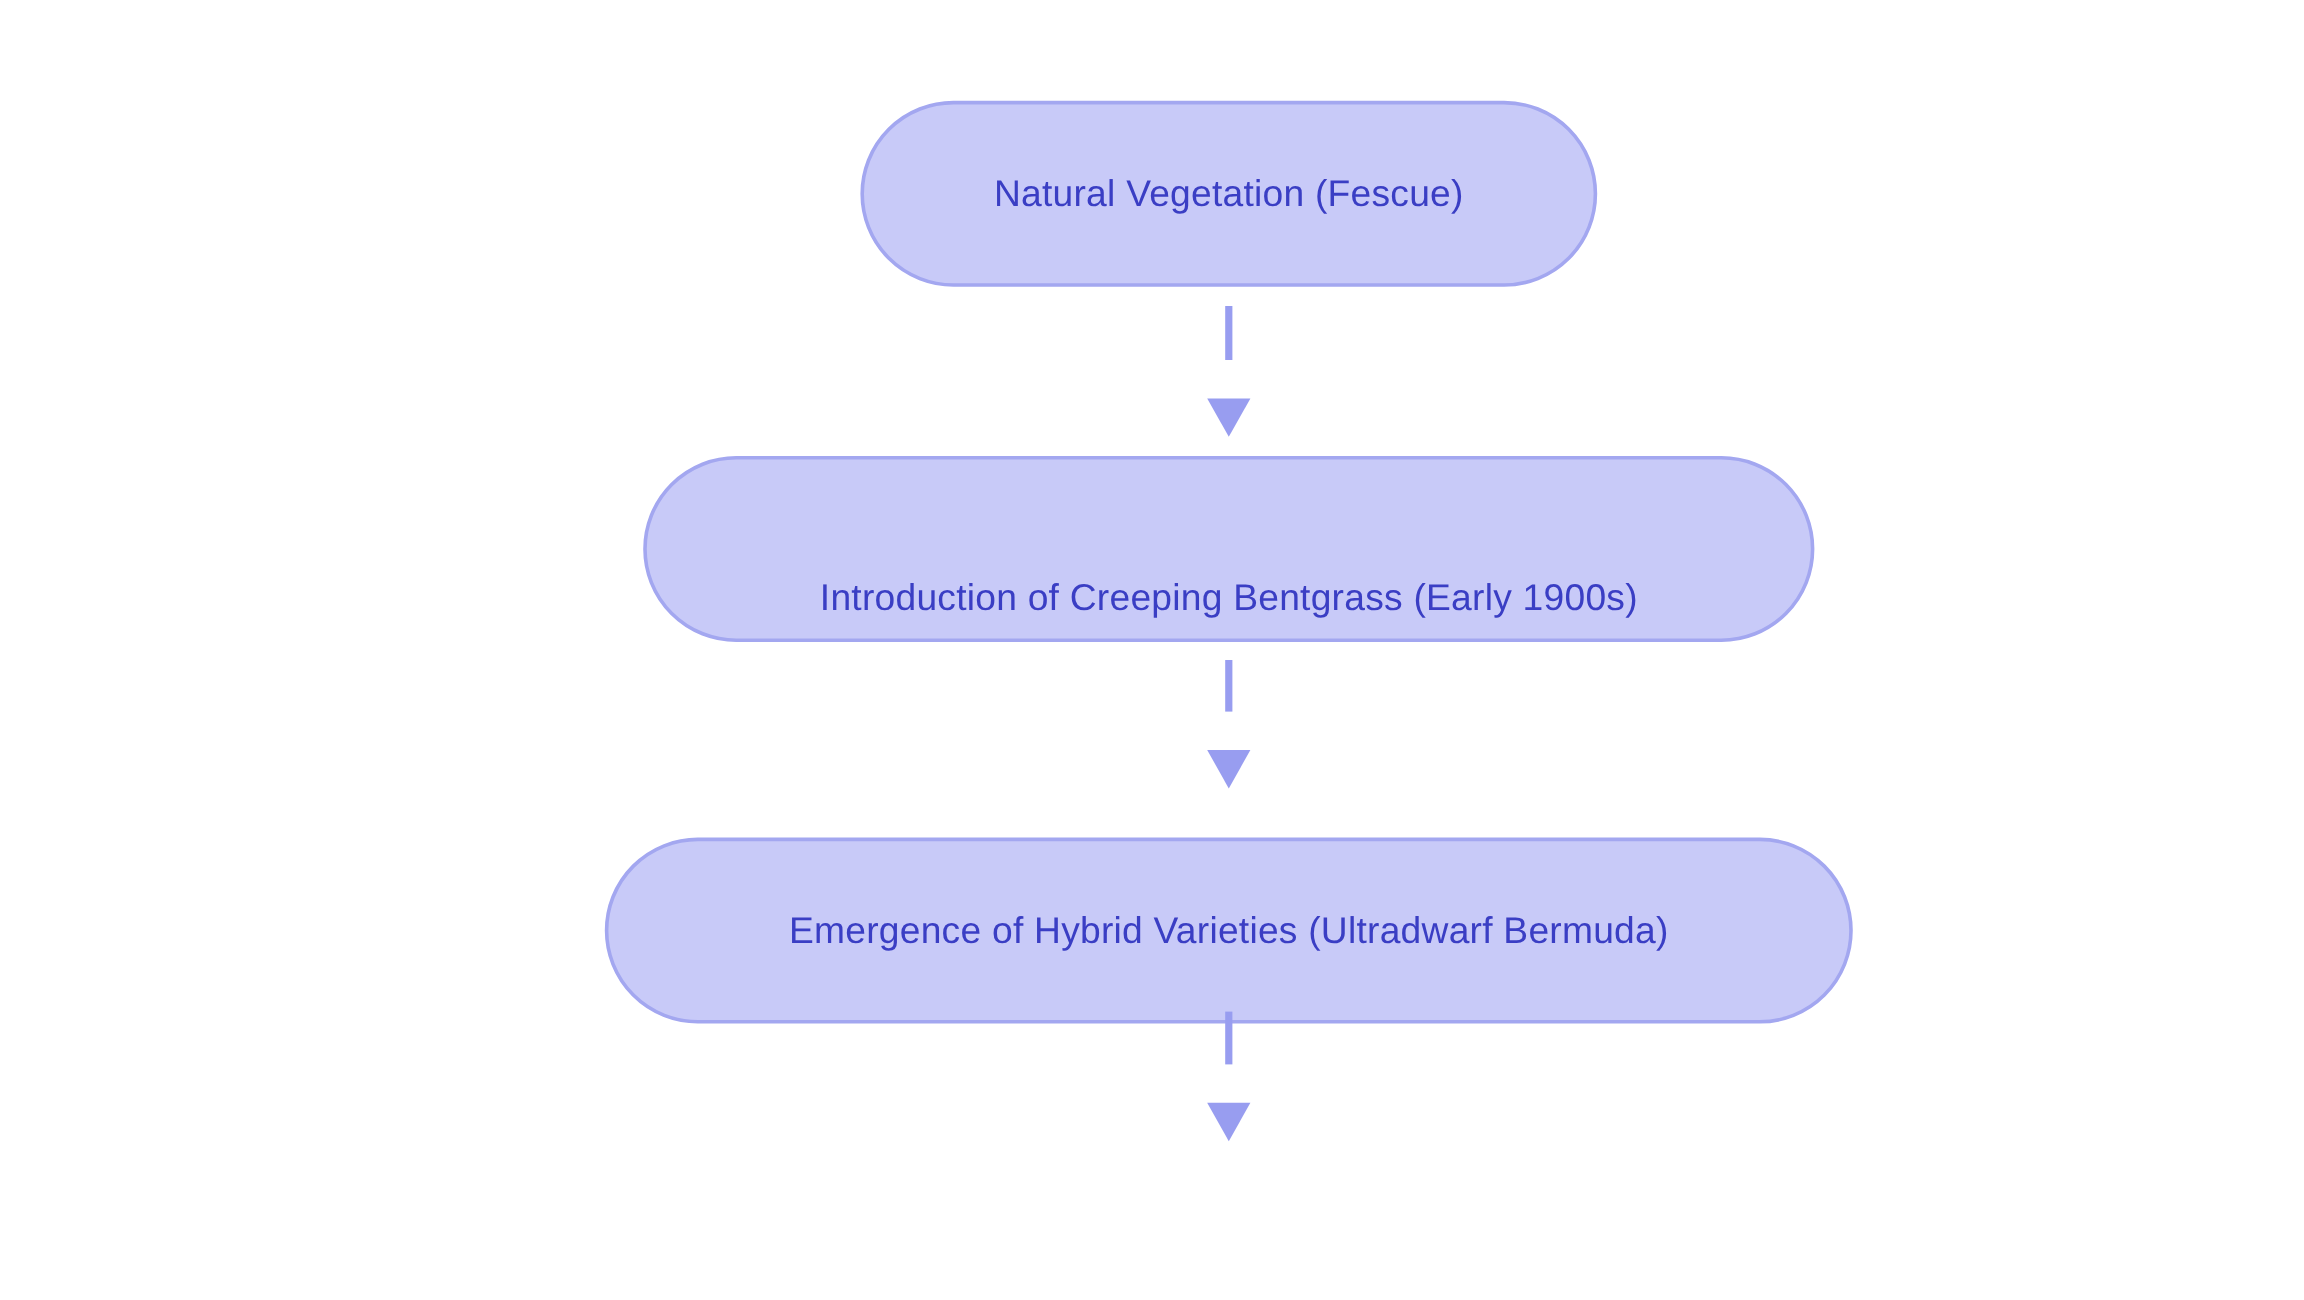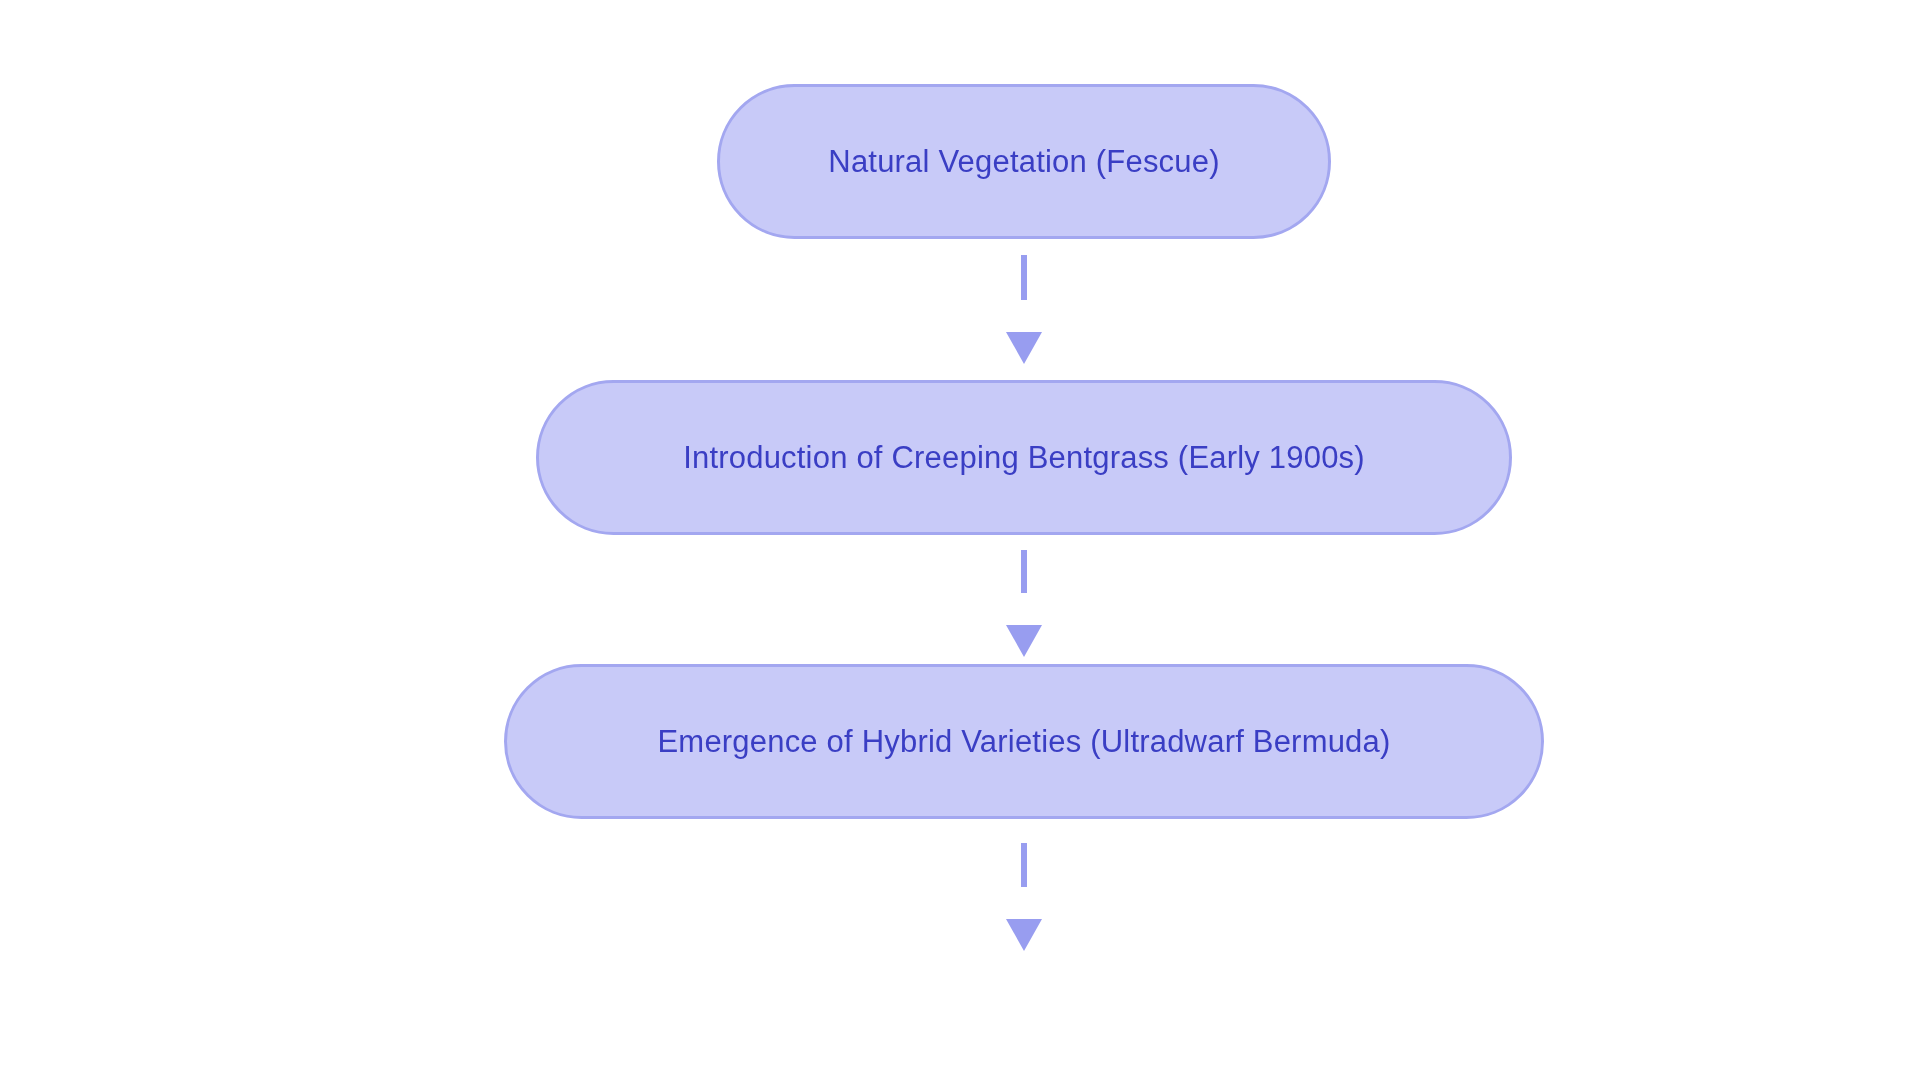--- a/index.html
+++ b/index.html
@@ -34,22 +34,22 @@
     display: flex;
     align-items: center;
     justify-content: center;
     text-align: center;
     color: var(--text-color);
     font-size: 31px;
     font-weight: 500;
     letter-spacing: 0.2px;
   }
   .node-1 { top: 20px;  width: 614px; }
-  .node-2 { top: 316px; width: 976px; }
-  .node-3 { top: 600px; width: 1040px; }
+  .node-2 { top: 316px; width: 976px; align-items: flex-end; }
+  .node-3 { top: 634px; width: 1040px; }
   .node-4 { top: 903px; width: 898px; }
 
   .flow-arrow {
     position: absolute;
     left: 50%;
     transform: translateX(-50%);
     width: 36px;
     display: flex;
     flex-direction: column;
     align-items: center;

